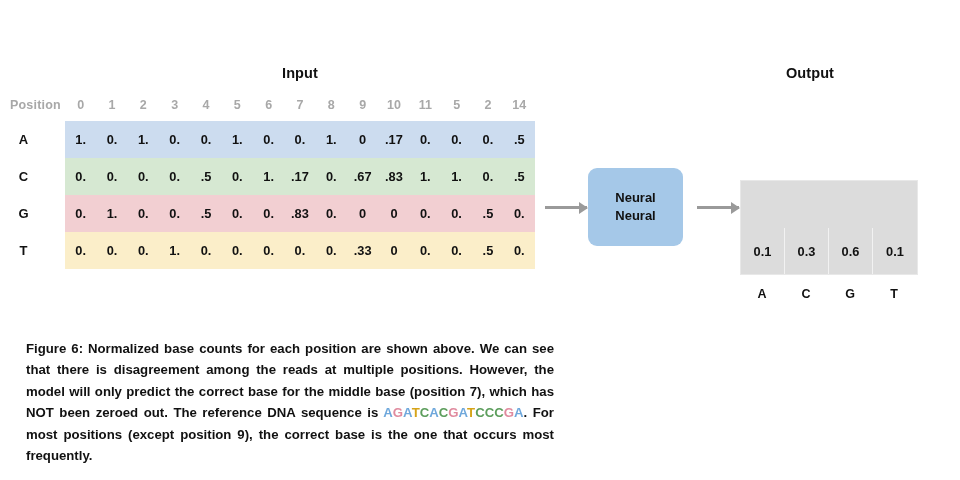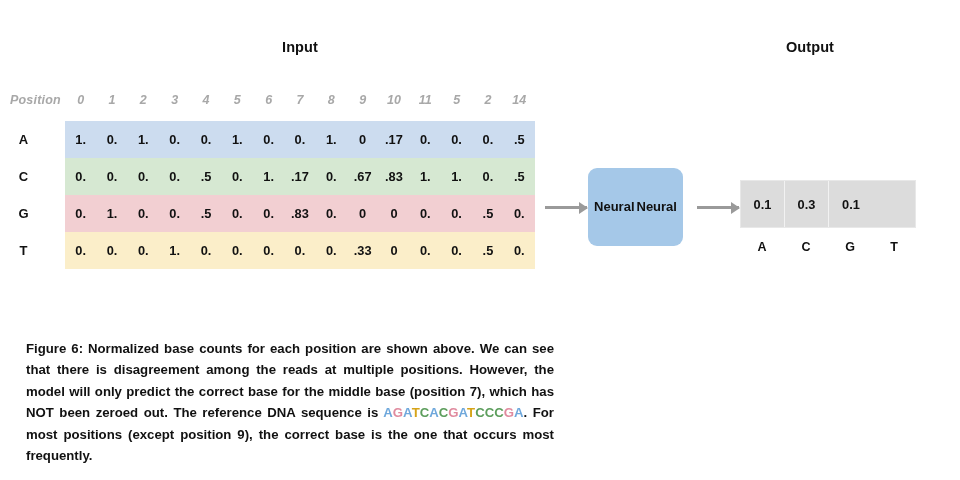--- a/index.html
+++ b/index.html
@@ -13,28 +13,29 @@
   }
   #root { position: relative; width: 960px; height: 480px; }
 
   
   .section-title {
     position: absolute;
     font-size: 14.5px;
     font-weight: 700;
     color: #111;
     letter-spacing: .1px;
+    margin-top: 26px;
   }
   #input-title  { left: 255px; top: 39px; width: 90px; text-align: center; }
   #output-title { left: 765px; top: 39px; width: 90px; text-align: center; }
 
   
   #matrix-wrap { position: absolute; left: 0px; top: 88px; width: 560px; }
 
-  .pos-header { display: flex; align-items: center; height: 24px; font-style: italic; }
+  .pos-header { display: flex; align-items: flex-end; height: 24px; }
   .pos-label {
     width: 65px;
     text-align: left;
     padding-left: 10px;
     font-size: 12.5px;
     font-weight: 600;
     color: #a8a8a8;
     letter-spacing: .2px;
   }
   .pos-cells { display: flex; width: 470px; }
@@ -90,20 +91,21 @@
   #arrow-nn-to-out { left: 697px; top: 206px; width: 42px; }
 
   
   #nn-box {
     position: absolute;
     left: 588px; top: 168px;
     width: 95px; height: 78px;
     background: #a5c8e8;
     border-radius: 9px;
     display: flex;
+    flex-direction: column;
     align-items: center;
     justify-content: center;
     gap: 2px;
   }
   #nn-box span {
     font-size: 13px;
     font-weight: 700;
     color: #111;
     line-height: 1.25;
   }
@@ -113,20 +115,21 @@
   #out-boxes {
     display: flex;
     background: #dcdcdc;
     border: 1px solid #e8e8e8;
   }
   .out-cell {
     width: 44px; height: 46px;
     display: flex; align-items: center; justify-content: center;
     font-size: 12.8px; font-weight: 700; color: #111;
     border-right: 1.5px solid #f2f2f2;
+    margin-top: 47px;
   }
   .out-cell:last-child { border-right: none; }
   #out-labels { display: flex; margin-top: 12px; }
   .out-label {
     width: 44px;
     text-align: center;
     font-size: 12.5px;
     font-weight: 700;
     color: #111;
   }
@@ -272,20 +275,21 @@
     <span>Neural</span>
     <span>Neural</span>
   </div>
 
   <div class="arrow" id="arrow-nn-to-out"></div>
 
   <div id="output-wrap">
     <div id="out-boxes">
         <div class="out-cell">0.1</div>
         <div class="out-cell">0.3</div>
+        <div class="out-cell">0.6</div>
         <div class="out-cell">0.1</div>
       </div>
     <div id="out-labels">
         <div class="out-label">A</div>
         <div class="out-label">C</div>
         <div class="out-label">G</div>
         <div class="out-label">T</div>
       </div>
   </div>
 

